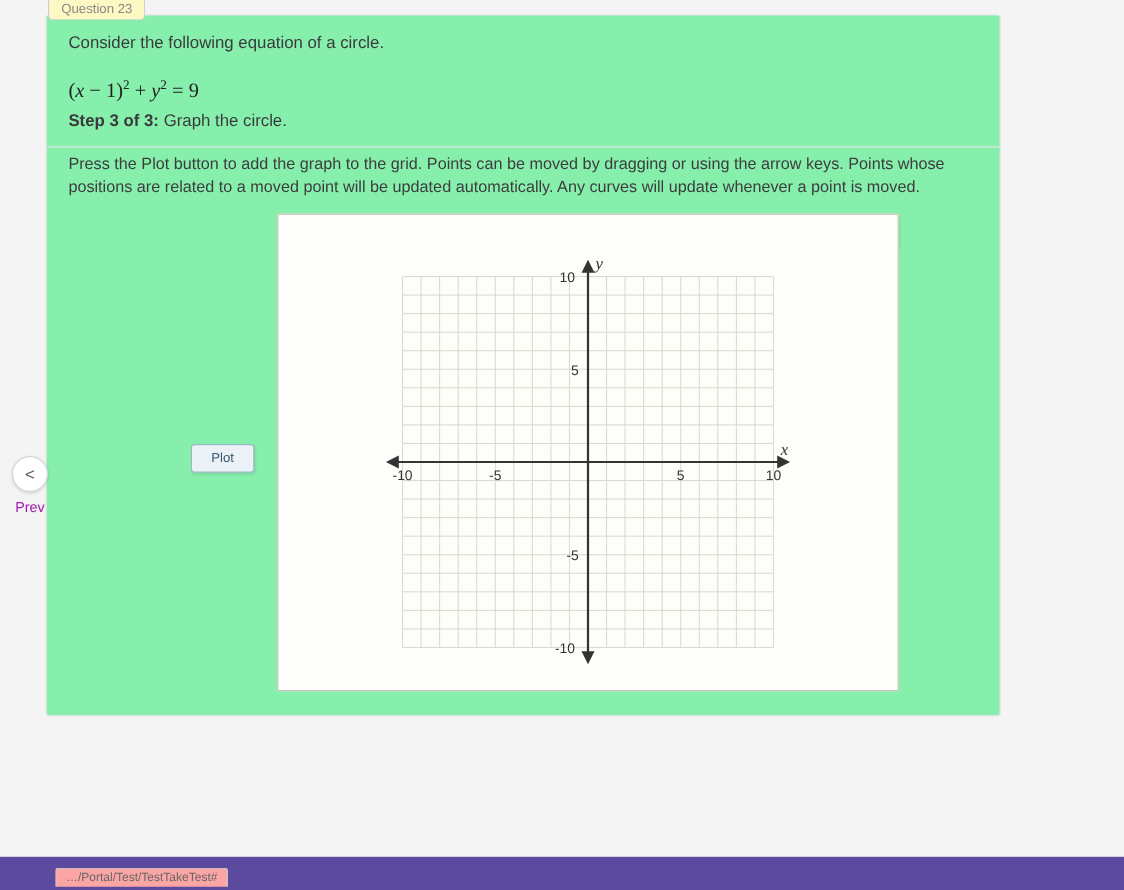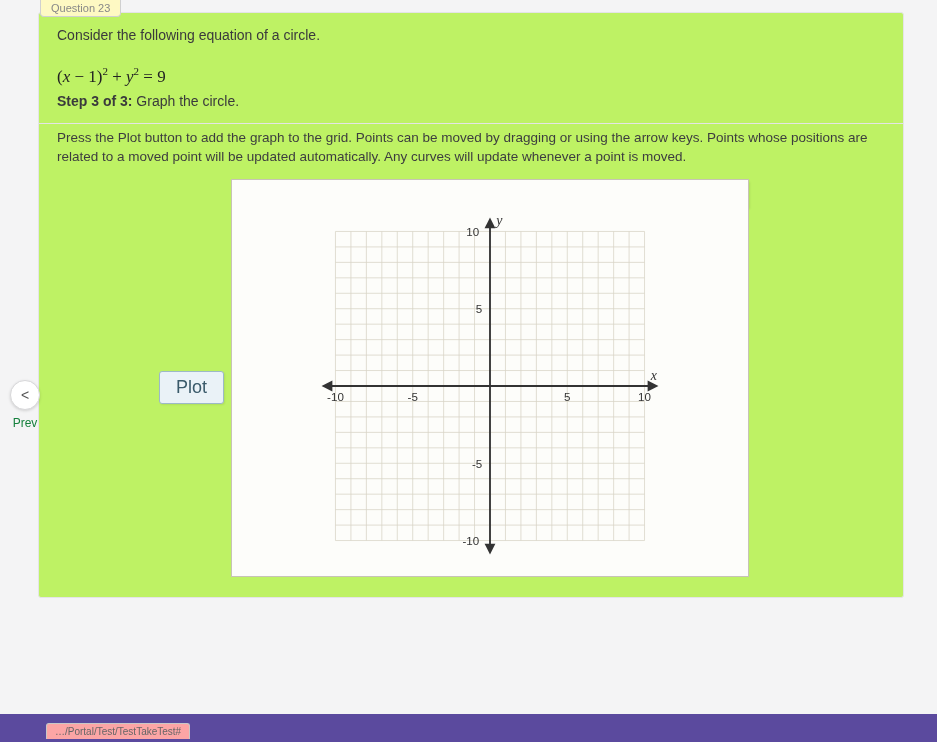--- a/index.html
+++ b/index.html
@@ -17,25 +17,25 @@
       top: 0; left: 40px;
       border: 1px solid #d0d0d0;
       border-top: none;
       background: #fef9c3;
       padding: 2px 10px;
       font-size: 11px;
       color: #888;
       border-radius: 0 0 4px 4px;
     }
     .card {
-      background: #bef264;
+      background: #86efac;
       border: 1px solid #e4e4e6;
       border-radius: 3px;
       margin: 12px 0 0 38px;
-      width: 866px;
+      width: 796px;
     }
     .section {
       padding: 14px 18px;
     }
     .divider { border-top: 1px solid #e4e4e6; }
     .prompt {
       font-size: 14px;
       color: #3a3a3c;
     }
     .equation {
@@ -100,21 +100,21 @@
       padding: 5px 12px;
       cursor: pointer;
       box-shadow: 1px 1px 2px rgba(0,0,0,.08);
     }
     .plot-btn {
       position: absolute;
       top: 192px; left: 0;
       border: 1px solid #9db9c7;
       background: #eaf2f7;
       color: #3a5a6a;
-      font-size: 18px;
+      font-size: 11px;
       padding: 5px 16px;
       cursor: pointer;
       border-radius: 3px;
       box-shadow: 1px 1px 2px rgba(0,0,0,.08);
     }
     .graph-frame {
       position: absolute;
       top: 0; left: 72px;
       width: 518px; height: 398px;
       border: 1px solid #c7c3b6;
@@ -130,21 +130,21 @@
       width: 30px; height: 30px;
       border-radius: 50%;
       background: #fff;
       border: 1px solid #d8d8da;
       box-shadow: 0 1px 3px rgba(0,0,0,.15);
       display:flex; align-items:center; justify-content:center;
       font-size: 14px; color: #555;
       margin: 0 auto;
       cursor: pointer;
     }
-    .prev-label { font-size: 12px; color: #15803d; margin-top: 6px;}
+    .prev-label { font-size: 12px; color: #a21caf; margin-top: 6px;}
     .footer-bar {
       position: absolute;
       left: 0; bottom: 0;
       width: 937px; height: 28px;
       background: #5b4a9e;
     }
     .footer-tab {
       position:absolute; left: 46px; bottom: 3px;
       background: #fca5a5; color:#666;
       font-size:10px; padding:2px 8px;

